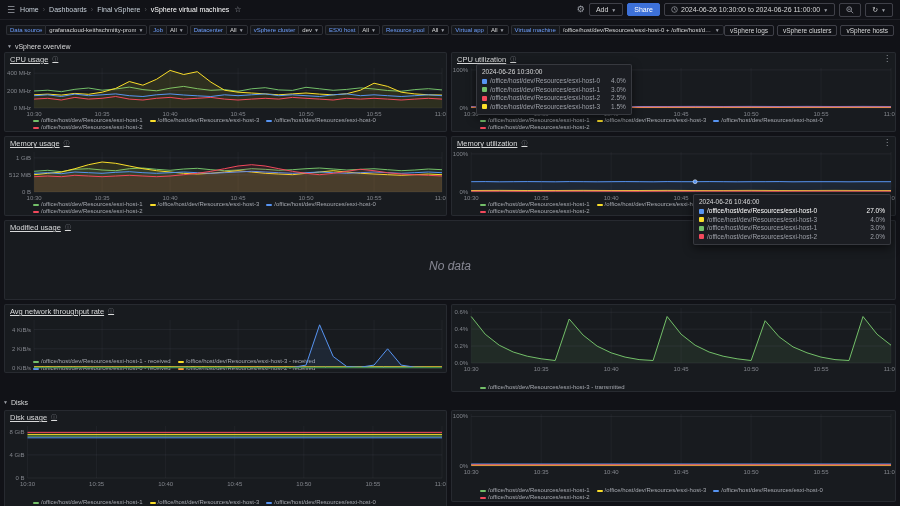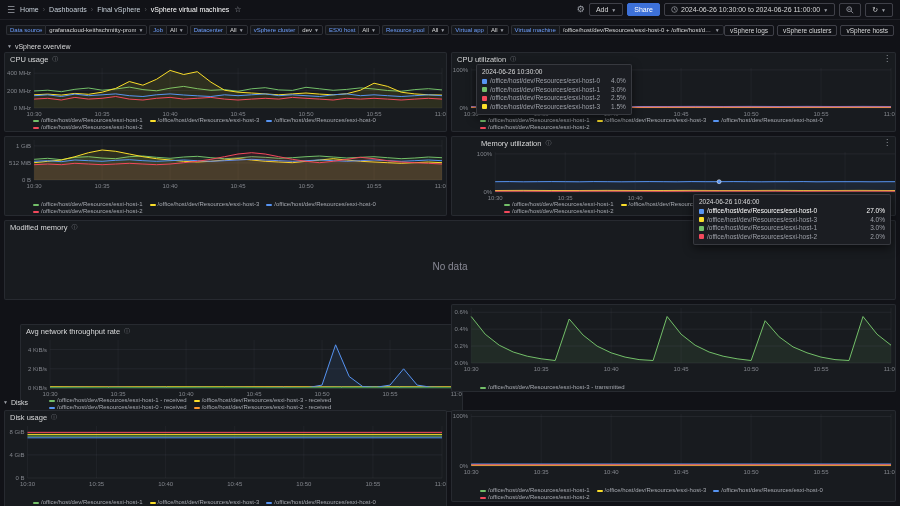--- a/index.html
+++ b/index.html
@@ -43,42 +43,42 @@
   
   .rowlabel { height:12px; display:flex; align-items:center; gap:3px; padding:0 7px;
               color:#d8d9da; font-size:7px; }
   .chev { color:#9da0a8; font-size:5px; }
   .rowlabel.in-grid { position:absolute; left:0; top:344px; padding:0 3px; }
 
   
   .grid { position:relative; height:454px; }
   .panel { position:absolute; background:#181b1f; border:1px solid rgba(204,204,220,0.09);
            border-radius:2px; display:flex; flex-direction:column; overflow:hidden; }
-  .panel-header { flex:0 0 12px; display:flex; align-items:center; gap:4px; padding:1px 5px 0 5px; }
+  .panel-header { flex:0 0 12px; display:flex; align-items:center; gap:4px; padding:1px 5px 0 5px;text-decoration:underline; }
   .panel-title { font-size:7.5px; color:#d8d9da; white-space:nowrap; }
   .info-icon { color:#787b82; font-size:6px; }
   .kebab { position:absolute; top:1px; right:4px; color:#9da0a8; font-size:8px; line-height:10px; }
   .plot { flex:1 1 auto; position:relative; min-height:0; }
   .plot svg { position:absolute; left:0; top:0; }
   svg text { font-family:"Liberation Sans","DejaVu Sans",sans-serif; }
   .legend { flex:0 0 auto; display:flex; flex-wrap:wrap; column-gap:7px; row-gap:0;
             padding:0 4px 1px 28px; overflow:hidden; font-size:6px; color:#a6a9b0; }
   .legend.two { max-height:14px; }
   .legend.one { max-height:7px; }
   .legend-item { display:flex; align-items:center; gap:2px; white-space:nowrap; line-height:7px; }
   .swatch { width:6px; height:2px; border-radius:1px; flex:0 0 auto; }
   .nodata { flex:1; display:flex; align-items:center; justify-content:center;
-            color:rgba(204,204,220,0.62); font-size:10px; }
+            color:rgba(204,204,220,0.62); font-size:12px;font-style:italic; }
 
   #p-cpu-usage   { left:4px;   top:0;     width:443px; height:80px; }
   #p-cpu-util    { left:451px; top:0;     width:445px; height:80px; }
   #p-mem-usage   { left:4px;   top:84px;  width:443px; height:80px; }
-  #p-mem-util    { left:451px; top:84px;  width:445px; height:80px;padding-left:24px; }
+  #p-mem-util    { left:451px; top:84px;  width:445px; height:80px; }
   #p-modified    { left:4px;   top:168px; width:892px; height:80px; }
-  #p-network     { left:20px;   top:252px; width:443px; height:88px;margin-top:20px; }
+  #p-network     { left:4px;   top:252px; width:443px; height:69px; }
   #p-drops       { left:451px; top:252px; width:445px; height:88px; }
   #p-disk-usage  { left:4px;   top:358px; width:443px; height:104px; }
   #p-disk-util   { left:451px; top:358px; width:445px; height:92px; }
 
   
   .tooltip { position:absolute; background:#1b1d22; border:1px solid rgba(204,204,220,0.16);
              border-radius:2px; box-shadow:0 3px 10px rgba(0,0,0,0.55); padding:3px 5px;
              font-size:6.5px; z-index:10; color:#d8d9da; }
   .tooltip-time { color:#d8d9da; margin-bottom:2px; font-size:6.5px; }
   .t-row { display:flex; align-items:center; gap:3px; line-height:8.5px; color:#9da0a8; }
@@ -310,20 +310,24 @@
             <span>/office/host/dev/Resources/esxi-host-0</span>
           </div>
           <div class="legend-item">
             <span class="swatch" style="background: rgb(242, 73, 92);"></span>
             <span>/office/host/dev/Resources/esxi-host-2</span>
           </div>
         </div>
     </section>
 
     <section class="panel" id="p-mem-usage">
+      <div class="panel-header">
+        <span class="panel-title">Memory usage</span>
+        <span class="info-icon">ⓘ</span>
+      </div>
       <div class="plot">
           <svg width="441" height="52">
             <line x1="29.099999999999998" x2="437" y1="43" y2="43" stroke="rgba(204,204,220,0.07)" stroke-width="1"></line>
             <text x="26.099999999999998" y="45" text-anchor="end" font-size="6" fill="#82858c">0 B</text>
             <line x1="29.099999999999998" x2="437" y1="25.933333333333334" y2="25.933333333333334" stroke="rgba(204,204,220,0.07)" stroke-width="1"></line>
             <text x="26.099999999999998" y="27.933333333333334" text-anchor="end" font-size="6" fill="#82858c">512 MiB</text>
             <line x1="29.099999999999998" x2="437" y1="8.866666666666667" y2="8.866666666666667" stroke="rgba(204,204,220,0.07)" stroke-width="1"></line>
             <text x="26.099999999999998" y="10.866666666666667" text-anchor="end" font-size="6" fill="#82858c">1 GiB</text>
             <line x1="29.099999999999998" x2="29.099999999999998" y1="3" y2="43" stroke="rgba(204,204,220,0.05)" stroke-width="1"></line>
             <text x="29.099999999999998" y="50.5" text-anchor="middle" font-size="6" fill="#82858c">10:30</text>
@@ -417,21 +421,21 @@
           </div>
           <div class="legend-item">
             <span class="swatch" style="background: rgb(242, 73, 92);"></span>
             <span>/office/host/dev/Resources/esxi-host-2</span>
           </div>
         </div>
     </section>
 
     <section class="panel" id="p-modified">
       <div class="panel-header">
-        <span class="panel-title">Modified memory</span>
+        <span class="panel-title">Modified usage</span>
         <span class="info-icon">ⓘ</span>
       </div>
       <div class="nodata">No data</div>
     </section>
 
     <section class="panel" id="p-network">
       <div class="panel-header">
         <span class="panel-title">Avg network throughput rate</span>
         <span class="info-icon">ⓘ</span>
       </div>

